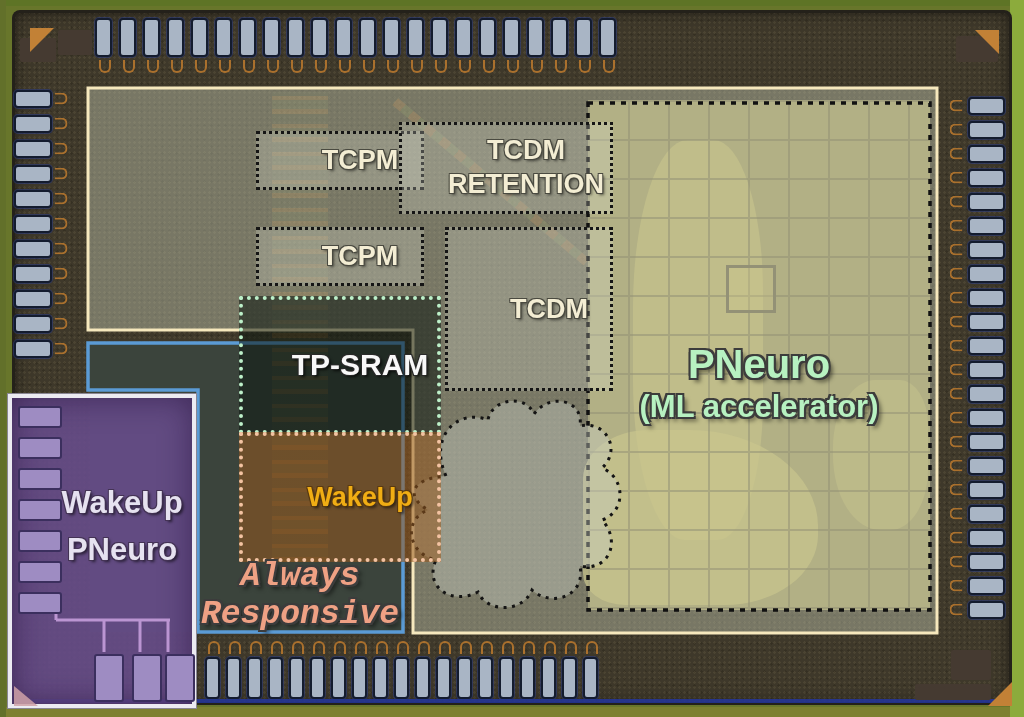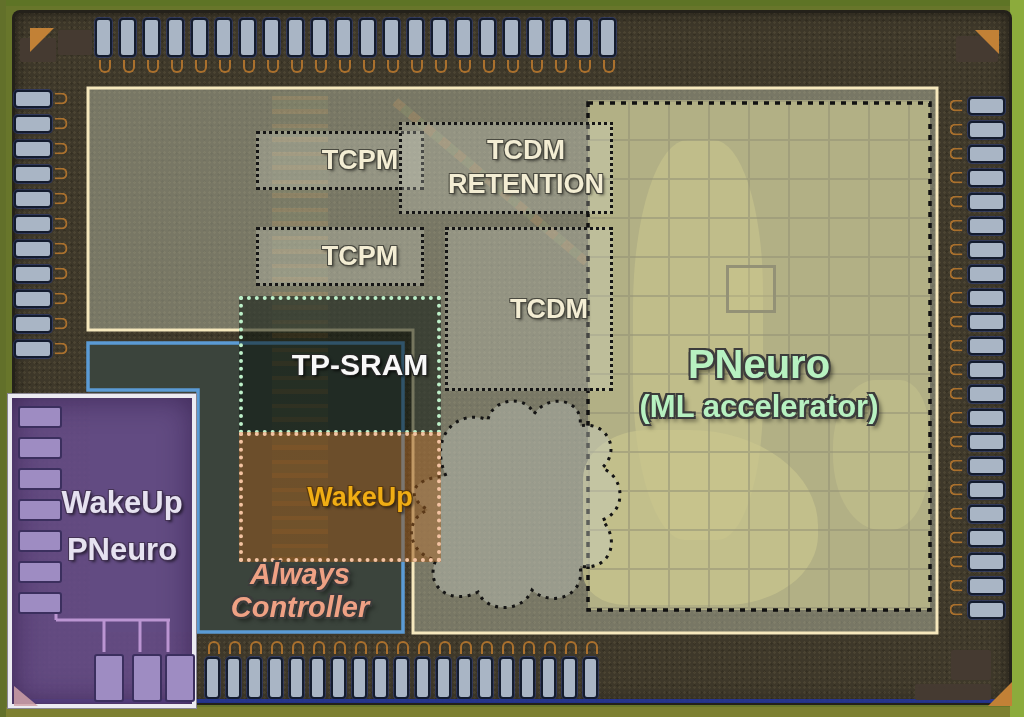--- a/index.html
+++ b/index.html
@@ -53,21 +53,21 @@
   .tcdm{left:445px;top:227px;width:122px;height:158px;font-size:27px;}
   .tpsram{left:239px;top:296px;width:154px;height:130px;border:4px dotted #bdf0c9;background:rgba(12,24,16,.55);
     font-size:30px;color:#f8f8f8;font-weight:bold;
     text-shadow:-1px -1px 0 #2a2a2a,1px -1px 0 #2a2a2a,-1px 1px 0 #2a2a2a,2px 2px 3px rgba(0,0,0,.7);}
   .wuc{left:239px;top:432px;width:154px;height:122px;border:4px dotted #f3c3a2;background:rgba(150,88,30,.55);
     font-size:27px;color:#f0ad14;font-weight:bold;line-height:1.2;
     text-shadow:-1px -1px 0 #5a3a10,1px -1px 0 #5a3a10,-1px 1px 0 #5a3a10,2px 2px 3px rgba(0,0,0,.6);}
   .riscv{left:440px;top:430px;width:150px;font-size:28px;line-height:1.6;background:none;border:none;}
 
   .on-demand{left:94px;top:94px;font-size:33px;font-style:italic;color:#f6f400;letter-spacing:.5px;}
-  .always{left:190px;top:558px;width:220px;text-align:center;font-size:29px;font-style:italic;color:#efa184;line-height:1.15;}
+  .always{left:190px;top:558px;width:220px;text-align:center;font-size:33px;font-style:italic;color:#efa184;line-height:1.15;font-family:Liberation Mono, monospace;}
   .pneuro-lbl{left:588px;top:316px;width:342px;text-align:center;color:#b7f1c1;line-height:1.2;}
   .pneuro-lbl .t1{font-size:40px;margin-top:24px;}
   .pneuro-lbl .t2{font-size:31px;}
 
   .wradio{position:absolute;left:8px;top:394px;width:188px;height:314px;z-index:4;
     background:rgba(104,76,140,.88);border:4px solid #ecebf2;box-sizing:border-box;
     box-shadow:0 0 0 1px #8a8794, inset 0 0 30px rgba(30,10,50,.5);}
   .wr-pad{position:absolute;background:#9e8cc2;border:2px solid #3b2f5e;border-radius:3px;}
   .wr-lbl{position:absolute;left:40px;top:82px;width:140px;text-align:center;font-size:31px;font-weight:bold;color:#e6e2f0;line-height:1.5;
     text-shadow:-1px -1px 0 #443355,1px -1px 0 #443355,-1px 1px 0 #443355,2px 2px 3px rgba(0,0,0,.6);}
@@ -117,21 +117,21 @@
   </div>
   <div class="blk tpsram">
     <span>TP-SRAM</span>
   </div>
   <div class="blk wuc">
     <span>WakeUp</span>
   </div>
 
   <div class="lbl always outline-strong">
     <div>Always</div>
-    <div>Controller</div>
+    <div>Responsive</div>
   </div>
   <div class="lbl pneuro-lbl outline-strong">
     <div class="t1">PNeuro</div>
     <div class="t2">(ML accelerator)</div>
   </div>
 
   <div class="wradio">
     <svg width="180" height="306" style="position:absolute;left:0;top:0;">
       <path d="M44 222 H158 M92 222 V254 M128 222 V254 M156 222 V254 M44 222 V212" stroke="#bb95d2" stroke-width="3" fill="none"></path>
     </svg>

